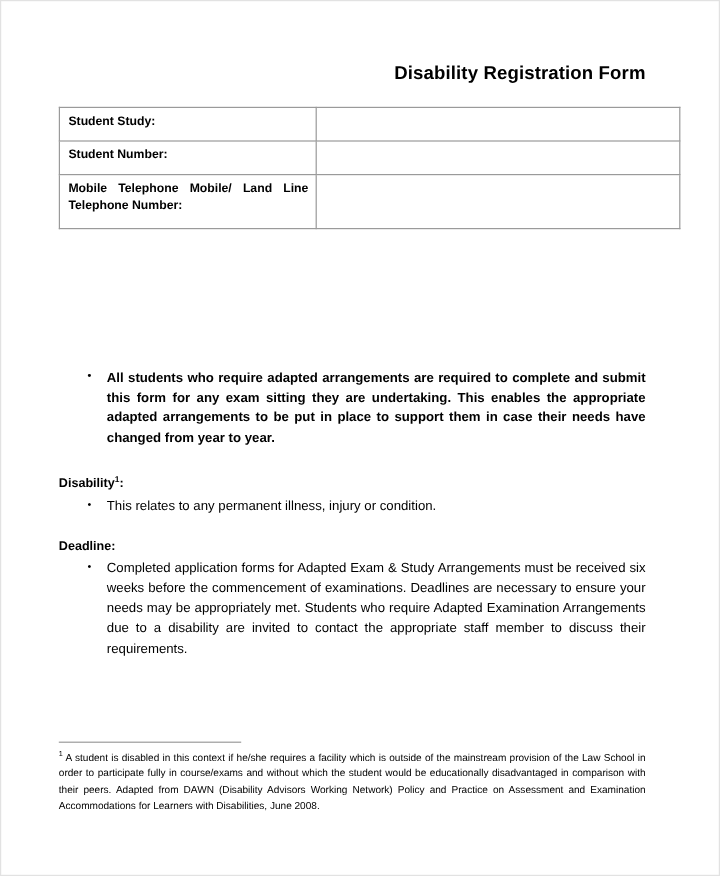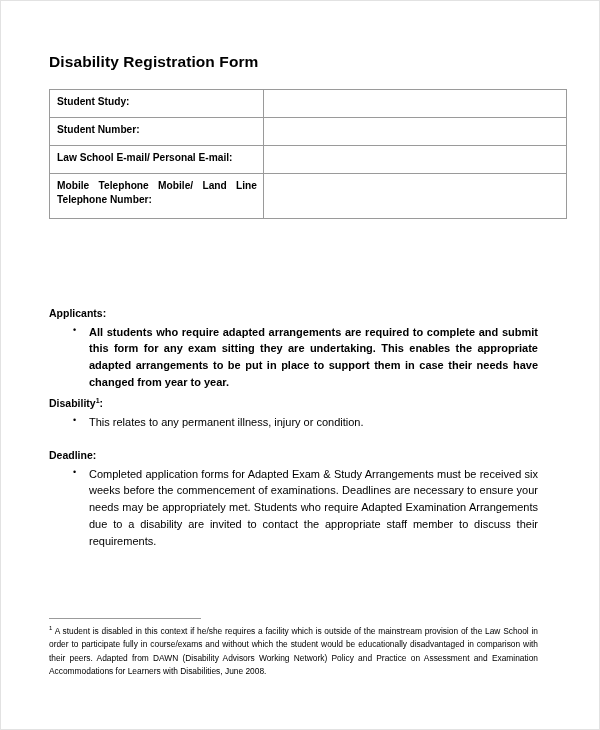--- a/index.html
+++ b/index.html
@@ -18,21 +18,21 @@
     background: #ffffff;
     box-sizing: border-box;
     border: 1px solid #e2e2e2;
     overflow: hidden;
   }
   .doc-title {
     position: absolute;
     left: 48px;
     top: 52px;
     width: 489px;
-    text-align: left;
+    text-align: right;
     font-size: 15.5px;
     font-weight: bold;
     letter-spacing: 0.1px;
     line-height: 1.1;
   }
   
   .form-table {
     position: absolute;
     left: 48px;
     top: 88px;
@@ -143,37 +143,30 @@
           <span class="lbl">Student Study:</span>
         </td>
         <td class="value-cell"></td>
       </tr>
       <tr class="row-h1">
         <td class="label-cell">
           <span class="lbl">Student Number:</span>
         </td>
         <td class="value-cell"></td>
       </tr>
-      <tr class="row-h1">
-        <td class="label-cell">
-          <span class="lbl">Law School E-mail/ Personal E-mail:</span>
-        </td>
-        <td class="value-cell"></td>
-      </tr>
       <tr class="row-h2">
         <td class="label-cell just">
           <span class="lbl">Mobile Telephone Mobile/ Land Line Telephone Number:</span>
         </td>
         <td class="value-cell"></td>
       </tr>
     </tbody>
   </table>
 
   <div class="section" style="top:306px;">
-    <div class="sec-heading">Applicants:</div>
     <ul class="bullets">
       <li class="bold-item">All students who require adapted arrangements are required to complete and submit this form for any exam sitting they are undertaking. This enables the appropriate adapted arrangements to be put in place to support them in case their needs have changed from year to year.</li>
     </ul>
   </div>
 
   <div class="section" style="top:396px;">
     <div class="sec-heading"><span>Disability</span><sup>1</sup><span>:</span></div>
     <ul class="bullets">
       <li>This relates to any permanent illness, injury or condition.</li>
     </ul>

